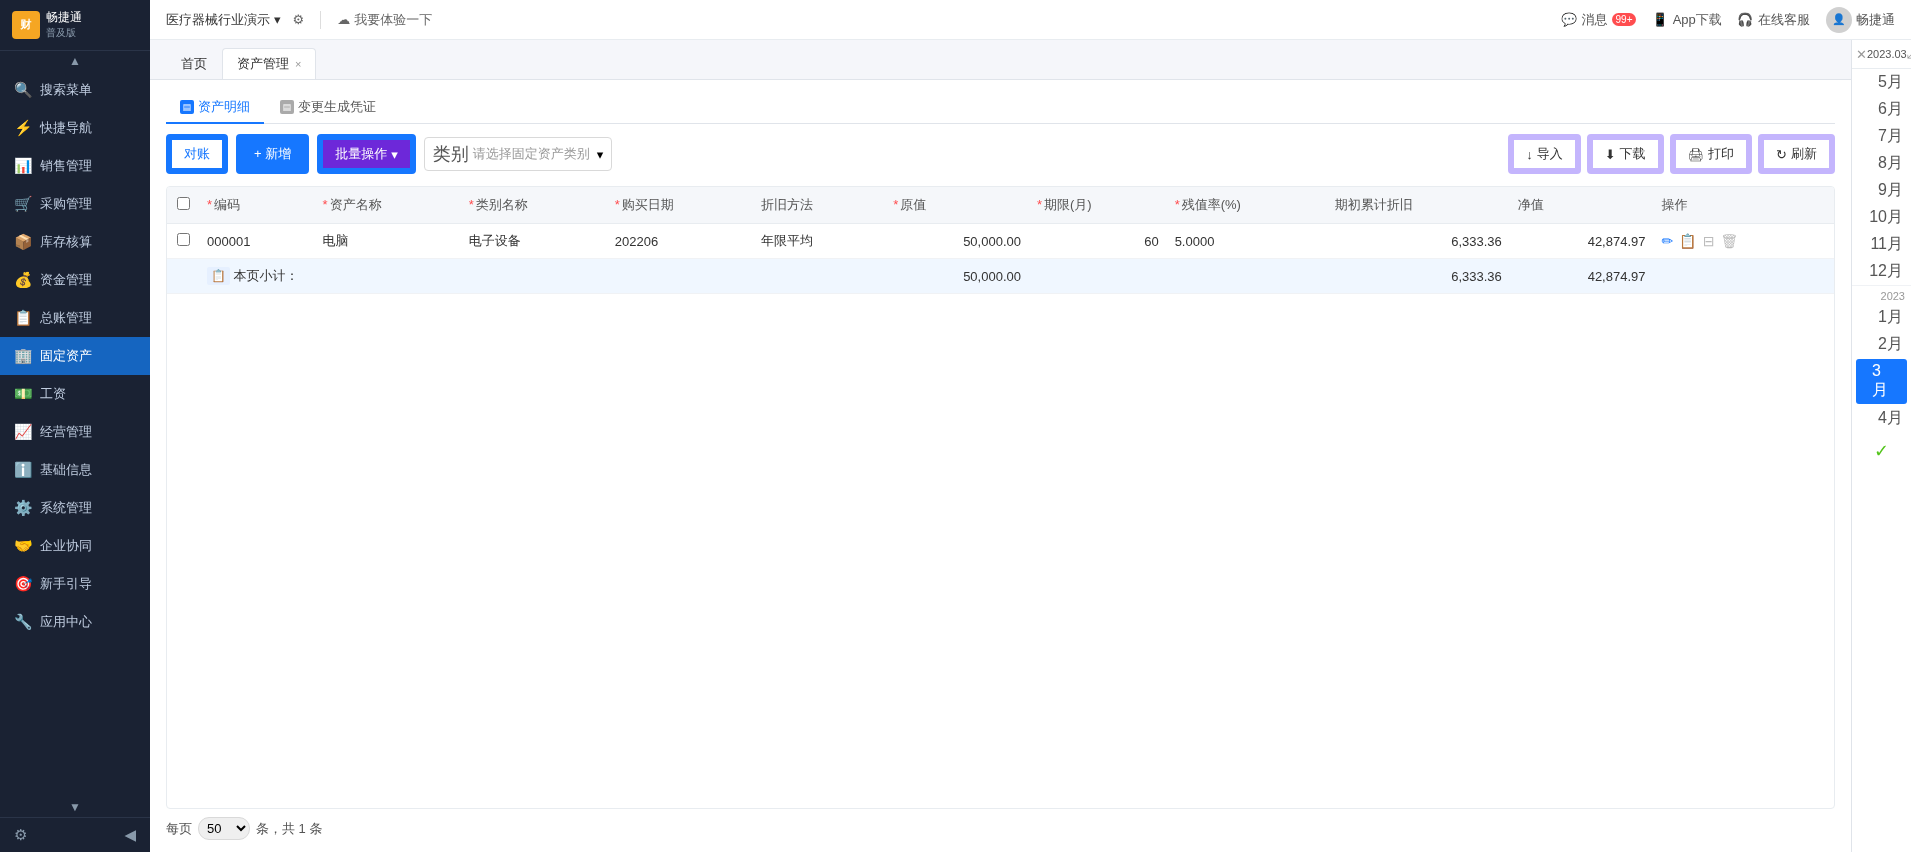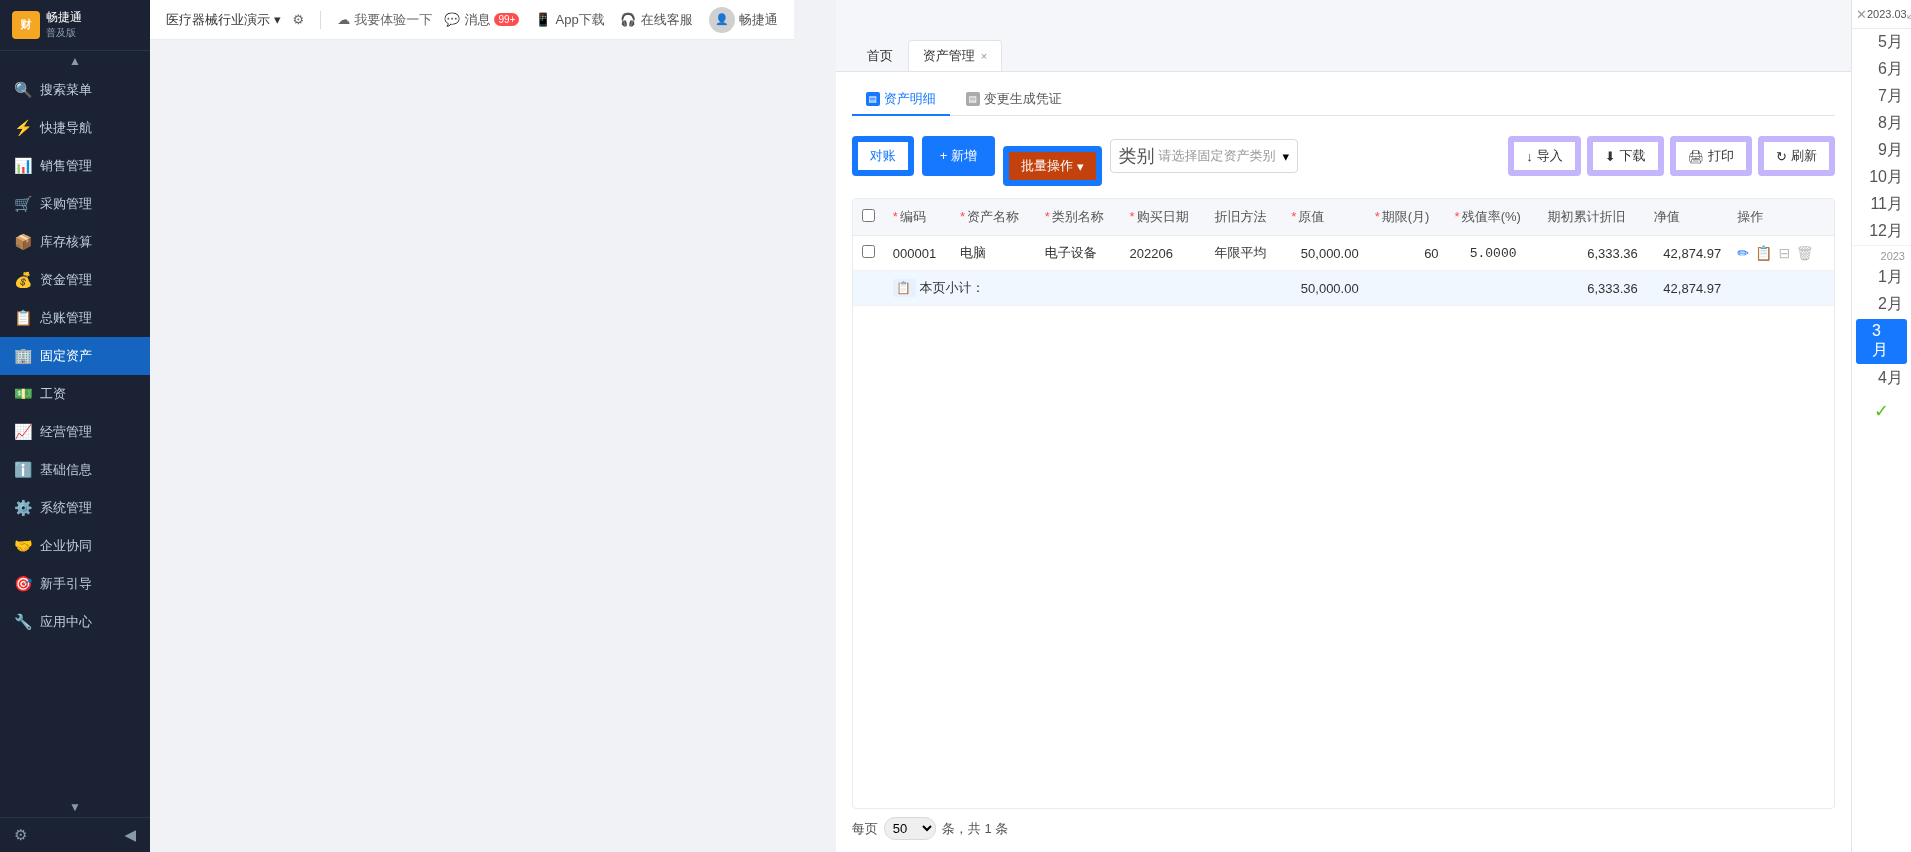--- a/index.html
+++ b/index.html
@@ -50,21 +50,21 @@
     .sidebar-item-icon { font-size: 15px; width: 18px; text-align: center; }
     .sidebar-item-label { font-size: 13px; }
     .sidebar-bottom {
       display: flex; align-items: center; justify-content: space-between;
       padding: 8px 14px;
       border-top: 1px solid #2a3448;
     }
     .sidebar-bottom-icon { color: #8899aa; font-size: 15px; cursor: pointer; }
 
     
-    .main { flex: 1; display: flex; flex-direction: row; overflow: hidden; gap: 42px; }
+    .main { flex: 1; display: flex; flex-direction: column; overflow: hidden; }
 
     
     .topbar {
       height: 40px; background: #fff;
       display: flex; align-items: center;
       padding: 0 16px; gap: 12px;
       border-bottom: 1px solid #e8ecf0;
     }
     .topbar-company { display: flex; align-items: center; gap: 4px; color: #333; font-size: 13px; }
     .topbar-divider { width: 1px; height: 18px; background: #ddd; margin: 0 4px; }
@@ -89,21 +89,21 @@
       padding: 6px 14px;
       border-radius: 4px 4px 0 0;
       cursor: pointer;
       font-size: 13px;
       color: #666;
       background: transparent;
       border: 1px solid transparent;
       border-bottom: none;
       display: flex; align-items: center; gap: 6px;
     }
-    .tab.home { color: #333; margin-top: 32px; }
+    .tab.home { color: #333; }
     .tab.active { background: #fff; border-color: #e0e4ea; color: #333; font-weight: 500; }
     .tab-close { font-size: 11px; color: #999; cursor: pointer; }
 
     
     .inner-content { flex: 1; background: #fff; padding: 12px 16px; overflow: auto; display: flex; flex-direction: column; }
 
     
     .sub-tabs { display: flex; gap: 2px; margin-bottom: 10px; border-bottom: 1px solid #e0e4ea; padding-bottom: 0; }
     .sub-tab {
       padding: 6px 14px;
@@ -125,21 +125,21 @@
       border-radius: 4px;
       border: 6px solid #c4b5fd;
       background: #fff;
       color: #333;
       cursor: pointer;
       font-size: 13px;
       display: flex; align-items: center; gap: 4px;
     }
     .btn-primary { background: #1677ff; color: #fff; border-color: #1677ff; }
     .btn-outline-primary { border-color: #1677ff; color: #1677ff; }
-    .btn-batch { background: #c2410c; color: #fff; border-color: #1677ff; display: flex; align-items: center; margin-top: 20px; }
+    .btn-batch { background: #6d28d9; color: #fff; border-color: #1677ff; display: flex; align-items: center; }
     .filter-row { display: flex; align-items: center; gap: 8px; margin-left: 0; }
     .select-wrapper {
       display: flex; align-items: center; gap: 4px;
       border: 1px solid #d9d9d9; border-radius: 4px;
       padding: 4px 8px; background: #fff; cursor: pointer;
     }
     .select-label { color: #555; font-size: 18px; }
     .select-value { color: #999; font-size: 13px; min-width: 120px; }
     .toolbar-right { margin-left: auto; display: flex; gap: 6px; }
 
@@ -404,21 +404,21 @@
       <td class="check-col">
         <input type="checkbox" style="">
       </td>
       <td>000001</td>
       <td>电脑</td>
       <td>电子设备</td>
       <td>202206</td>
       <td>年限平均</td>
       <td style="text-align:right;">50,000.00</td>
       <td style="text-align:right;">60</td>
-      <td style="text-align:center;font-family:Liberation Mono, monospace;">5.0000</td>
+      <td style="text-align:left;">5.0000</td>
       <td style="text-align:right;">6,333.36</td>
       <td style="text-align:right;">42,874.97</td>
       <td>
         <div class="action-icons">
           <span class="action-icon" title="编辑">✏</span>
           <span class="action-icon gray" title="复制">📋</span>
           <span class="action-icon gray" title="更多">⊟</span>
           <span class="action-icon gray" title="删除">🗑</span>
         </div>
       </td>

